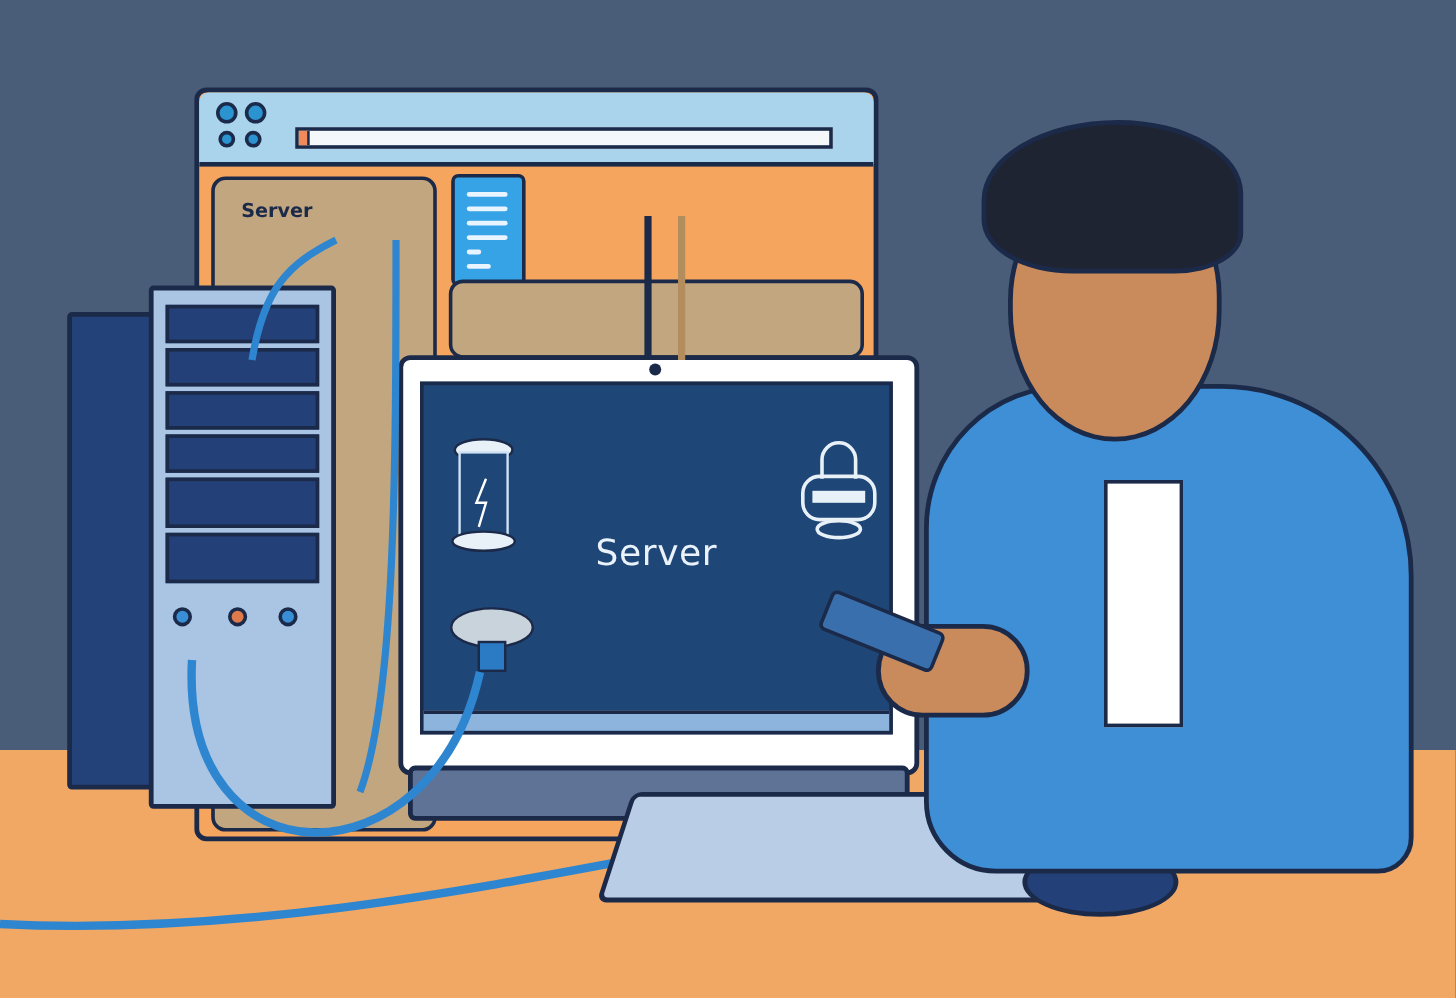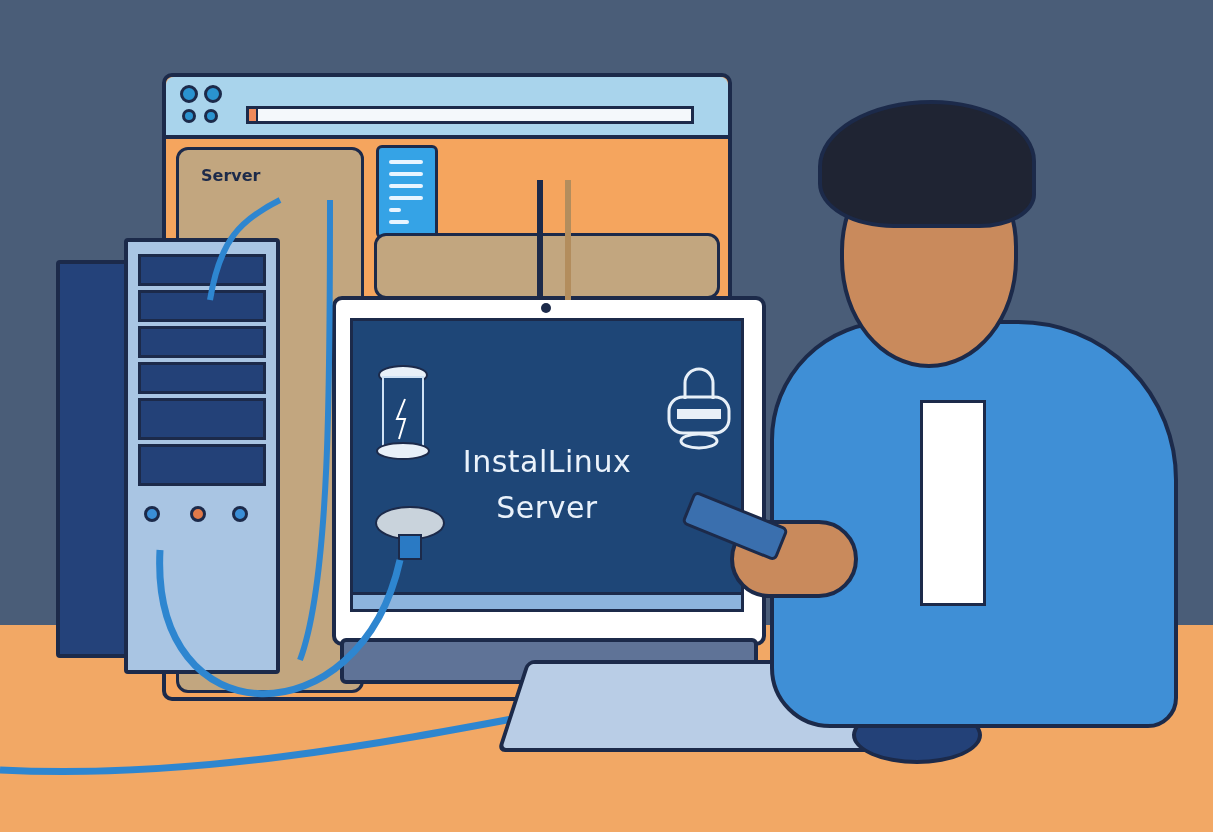--- a/index.html
+++ b/index.html
@@ -87,21 +87,20 @@
       <path d="M30 36 L22 56 L30 56 L24 76" stroke="#fff" stroke-width="2" fill="none"></path>
       <ellipse cx="28" cy="88" rx="26" ry="8" fill="#e8f0f8" stroke="#1c2a4a" stroke-width="2"></ellipse>
     </svg>
     <svg class="abs" style="left:310px;top:38px;" width="72" height="92">
       <path d="M22 40 V24 a14 14 0 0 1 28 0 V40" stroke="#e8f0f8" stroke-width="3" fill="none"></path>
       <rect x="6" y="38" width="60" height="36" rx="14" fill="none" stroke="#e8f0f8" stroke-width="3"></rect>
       <rect x="14" y="50" width="44" height="10" fill="#e8f0f8"></rect>
       <ellipse cx="36" cy="82" rx="18" ry="7" fill="none" stroke="#e8f0f8" stroke-width="3"></ellipse>
     </svg>
     <div class="title">
-      <div>InstalLinux</div>
       <div>Server</div>
     </div>
     <svg class="abs" style="left:20px;top:180px;" width="74" height="60">
       <ellipse cx="37" cy="22" rx="34" ry="16" fill="#c9d3dc" stroke="#1c2a4a" stroke-width="2"></ellipse>
       <rect x="26" y="34" width="22" height="24" fill="#2a7ac4" stroke="#1c2a4a" stroke-width="2"></rect>
     </svg>
     <div class="screen-strip"></div>
   </div>
 </div>
 <div class="abs stand"></div>

